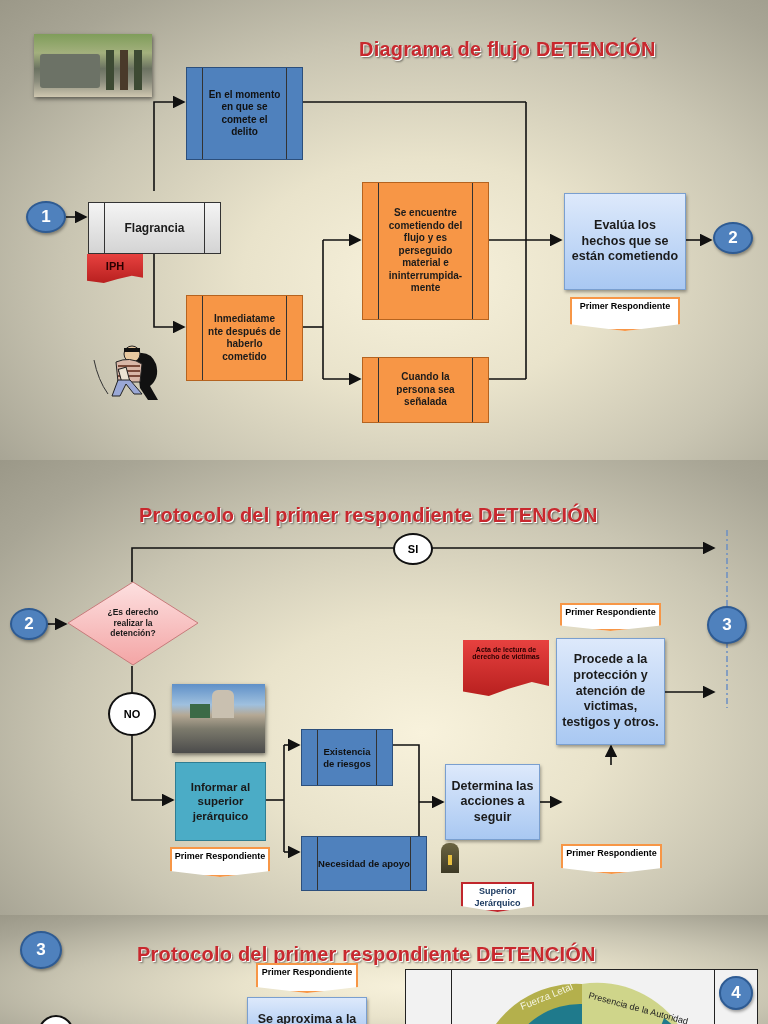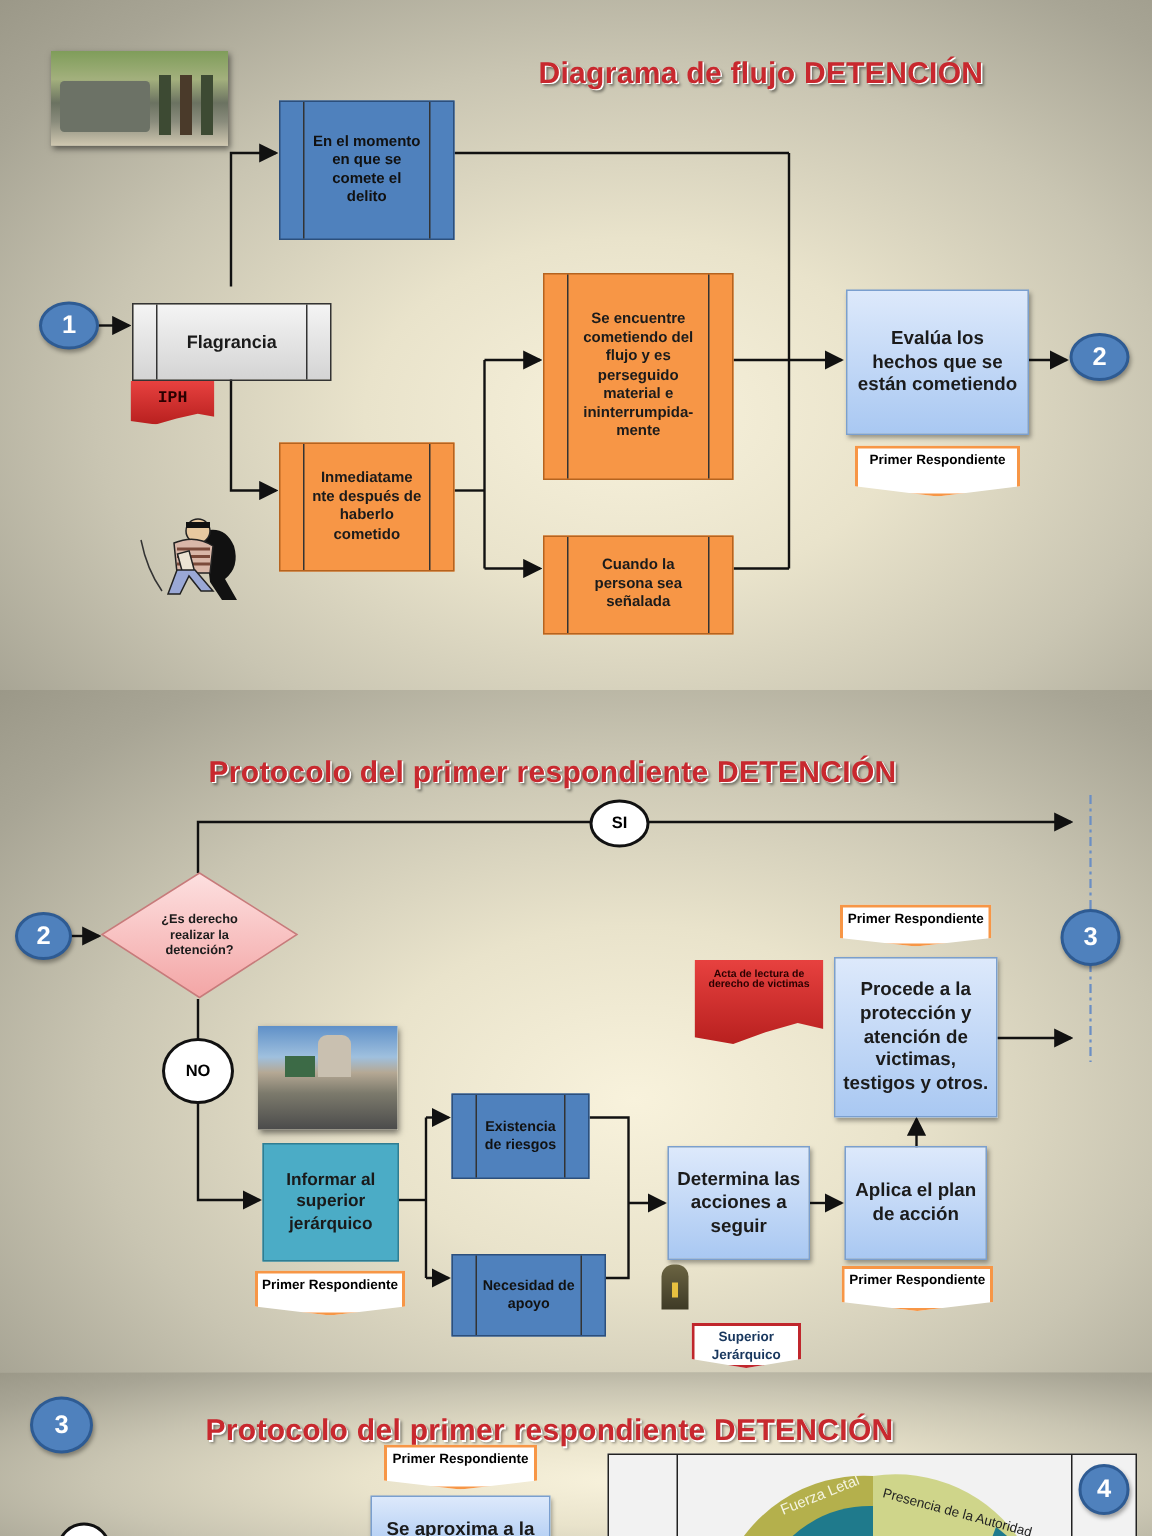--- a/index.html
+++ b/index.html
@@ -70,21 +70,21 @@
     <div style="position:absolute;left:6px;top:20px;width:60px;height:34px;background:#6c7266;border-radius:3px;"></div>
     <div style="position:absolute;left:72px;top:16px;width:40px;height:40px;background:linear-gradient(90deg,#3d4a33 0 20%,transparent 20% 35%,#4a3a2a 35% 55%,transparent 55% 70%,#3d4a33 70% 90%,transparent 90%);"></div>
   </div>
 
   <div class="circ" style="left:26px;top:201px;width:40px;height:32px;font-size:17px;">1</div>
 
   <div class="box proc gray" style="left:88px;top:191px;width:133px;height:52px;">
       <span>Flagrancia</span>
     </div>
 
-  <div class="doc" style="left:87px;top:254px;width:56px;height:29px;font-size:11px;padding-top:6px;font-family:Liberation Mono, monospace;">IPH</div>
+  <div class="doc" style="left:87px;top:254px;width:56px;height:29px;font-size:11px;padding-top:6px;">IPH</div>
 
   <div class="box proc blue" style="left:186px;top:56px;width:117px;height:93px;padding:0 20px;">
       <span>En el momento en que se comete el delito</span>
     </div>
 
   <div class="box proc orange" style="left:186px;top:284px;width:117px;height:86px;padding:0 20px;">
       <span>Inmediatame nte después de haberlo cometido</span>
     </div>
 
   <div style="position:absolute;left:88px;top:340px;width:84px;height:62px;">
@@ -167,35 +167,32 @@
   </div>
 
   <div class="box teal" style="left:175px;top:302px;width:91px;height:79px;">
       <span>Informar al superior jerárquico</span>
     </div>
   <div class="tag" style="left:170px;top:387px;width:100px;height:30px;">Primer Respondiente</div>
 
   <div class="box proc blue" style="left:301px;top:258px;width:92px;height:57px;padding:0 16px;font-size:9.5px;">
       <span>Existencia de riesgos</span>
     </div>
-  <div class="box proc blue" style="left:301px;top:365px;width:103px;height:55px;padding:0 16px;font-size:9.5px;">
+  <div class="box proc blue" style="left:301px;top:365px;width:126px;height:55px;padding:0 16px;font-size:9.5px;">
       <span>Necesidad de apoyo</span>
     </div>
 
   <div class="box lblue" style="left:445px;top:304px;width:95px;height:76px;">
       <span>Determina las acciones a seguir</span>
     </div>
   <div style="position:absolute;left:441px;top:383px;width:18px;height:30px;background:linear-gradient(#6b6442,#3e3a26);border-radius:8px 8px 0 0;">
     <div style="position:absolute;left:7px;top:12px;width:4px;height:10px;background:#e8c040;"></div>
   </div>
   <div class="tag red" style="left:461px;top:384px;width:73px;height:30px;">Superior Jerárquico</div>
 
-  <div class="box lblue" style="left:563px;top:304px;width:95px;height:76px;">
-      <span>Aplica el plan de acción</span>
-    </div>
   <div class="tag" style="left:561px;top:384px;width:101px;height:30px;">Primer Respondiente</div>
 
   <div class="tag" style="left:560px;top:143px;width:101px;height:28px;">Primer Respondiente</div>
   <div class="box lblue" style="left:556px;top:178px;width:109px;height:107px;padding:0 4px;">
       <span>Procede a la protección y atención de victimas, testigos y otros.</span>
     </div>
 
   <div class="doc" style="left:463px;top:180px;width:86px;height:56px;font-size:7px;padding:6px 4px 0;">Acta de lectura de derecho de victimas</div>
 
   <div class="circ" style="left:707px;top:146px;width:40px;height:38px;font-size:17px;">3</div>

